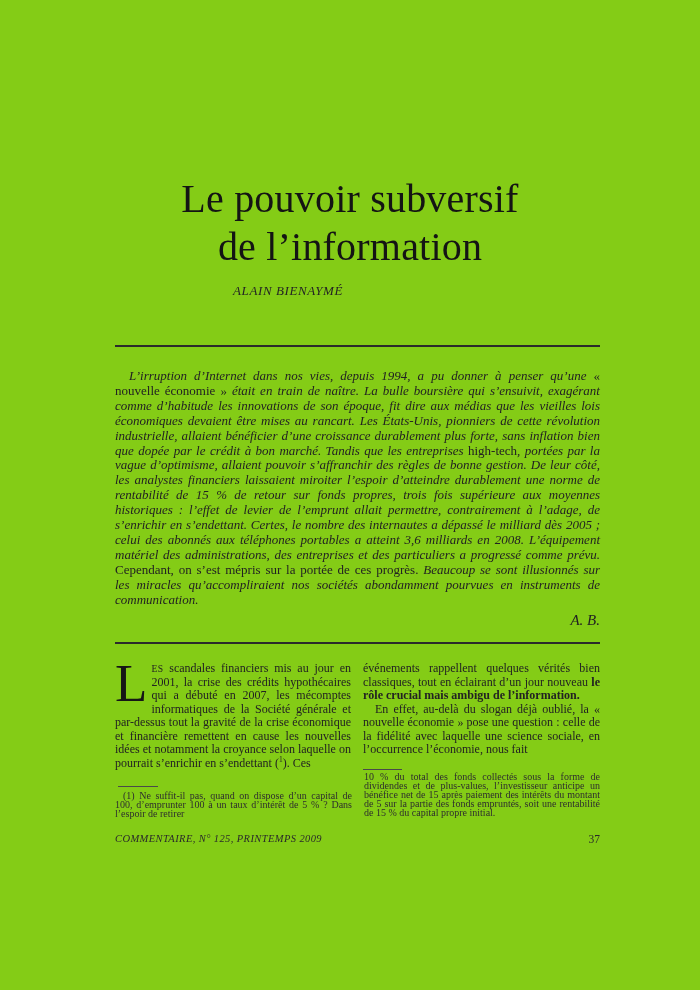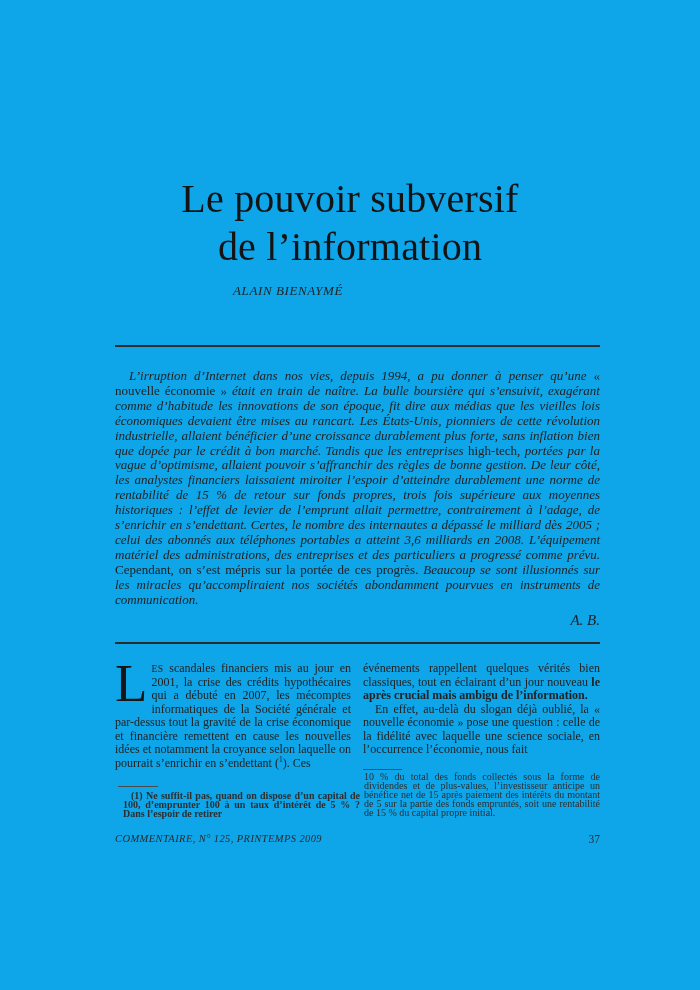--- a/index.html
+++ b/index.html
@@ -4,21 +4,21 @@
 <style>
   html, body { margin: 0; padding: 0; }
   body {
     width: 700px; height: 990px;
     background: #f4f4f2;
     font-family: "Liberation Serif", serif;
   }
   .page {
     position: relative;
     width: 700px; height: 990px;
-    background: #0ea5e9;
+    background: #84cc16;
     color: #1e1e1e;
     overflow: hidden;
   }
 
   
   .title {
     position: absolute; top: 148px; left: 0; width: 700px;
     text-align: center;
     font-size: 40px; line-height: 48px;
     font-weight: 400;
@@ -86,21 +86,21 @@
   .s-sc { font-size: 0.8em; letter-spacing: 0.4px; }
   .s-sup{ vertical-align: super; font-size: 0.62em; line-height: 0; }
 
   
   .footnote {
     position: absolute;
     font-size: 10px; line-height: 9px;
     text-align: justify;
     color: #2e2e2e;
   }
-  .footnote-left  { top: 791px; left: 123px; width: 237px; text-indent: 8px; font-weight: bold; }
+  .footnote-left  { top: 791px; left: 115px; width: 237px; text-indent: 8px; }
   .footnote-right { top: 772px; left: 364px; width: 236px; }
 
   
   .footer-line {
     position: absolute; top: 833px; left: 115px; width: 485px;
     font-size: 10.5px;
     color: #2a2a2a;
   }
   .journal-ref {
     float: left;
@@ -133,21 +133,21 @@
 
   <div class="rule rule-mid"></div>
 
   <div class="col col-left">
     <p>
       <span class="dropcap">L</span><span><span class="s-sc">ES</span><span class="s-n"> scandales financiers mis au jour en 2001, la crise des crédits hypothécaires qui a débuté en 2007, les mécomptes informatiques de la Société générale et par-dessus tout la gravité de la crise économique et financière remettent en cause les nouvelles idées et notamment la croyance selon laquelle on pourrait s’enrichir en s’endettant (</span><span class="s-sup">1</span><span class="s-n">). Ces</span></span>
     </p>
   </div>
 
   <div class="col col-right">
-    <p><span class="s-n">événements rappellent quelques vérités bien classiques, tout en éclairant d’un jour nouveau </span><span class="s-b">le après crucial mais ambigu de l’information.</span></p>
+    <p><span class="s-n">événements rappellent quelques vérités bien classiques, tout en éclairant d’un jour nouveau </span><span class="s-b">le rôle crucial mais ambigu de l’information.</span></p>
     <p class="indent"><span class="s-n">En effet, au-delà du slogan déjà oublié, la « nouvelle économie » pose une question : celle de la fidélité avec laquelle une science sociale, en l’occurrence l’économie, nous fait</span></p>
   </div>
 
   <div class="fn-rule fn-rule-left"></div>
   <div class="footnote footnote-left">(1) Ne suffit-il pas, quand on dispose d’un capital de 100, d’emprunter 100 à un taux d’intérêt de 5 % ? Dans l’espoir de retirer</div>
 
   <div class="fn-rule fn-rule-right"></div>
   <div class="footnote footnote-right">10 % du total des fonds collectés sous la forme de dividendes et de plus-values, l’investisseur anticipe un bénéfice net de 15 après paiement des intérêts du montant de 5 sur la partie des fonds empruntés, soit une rentabilité de 15 % du capital propre initial.</div>
 
   <div class="footer-line">

